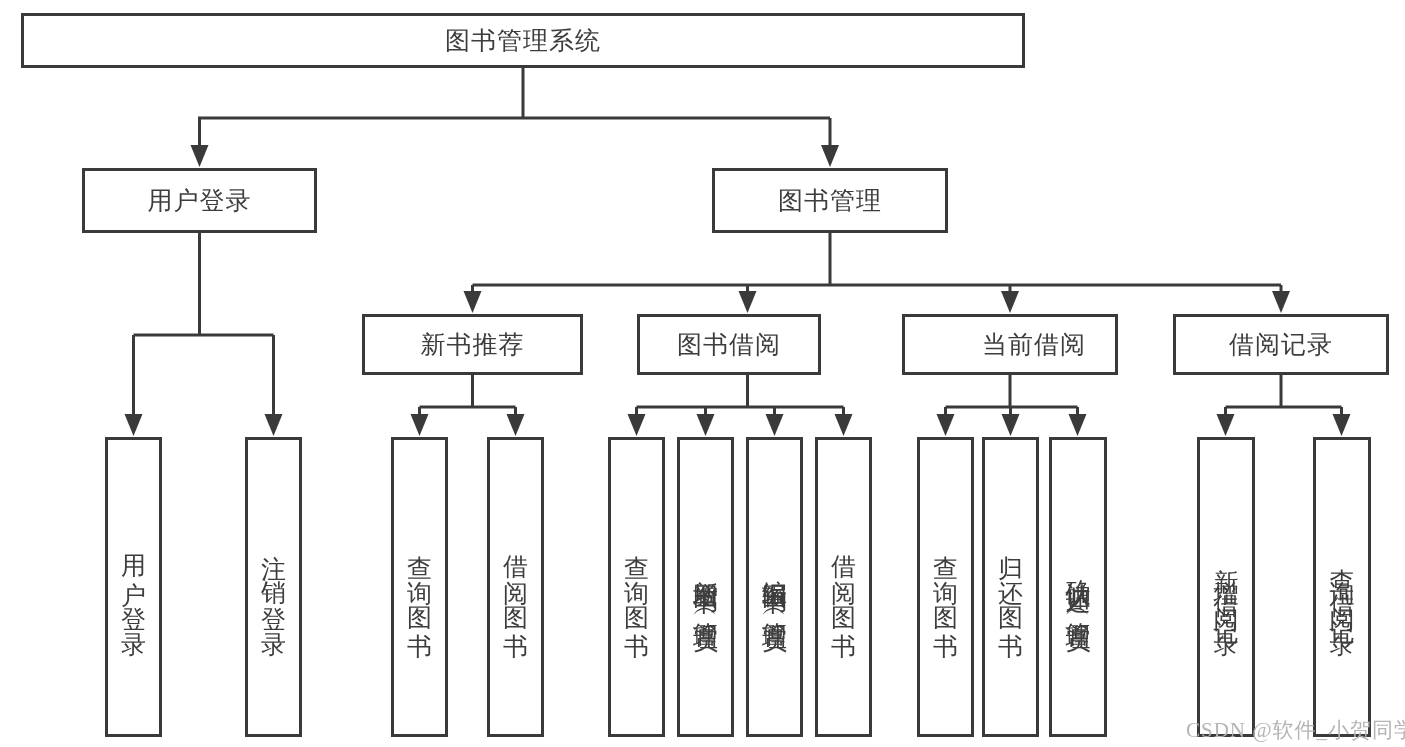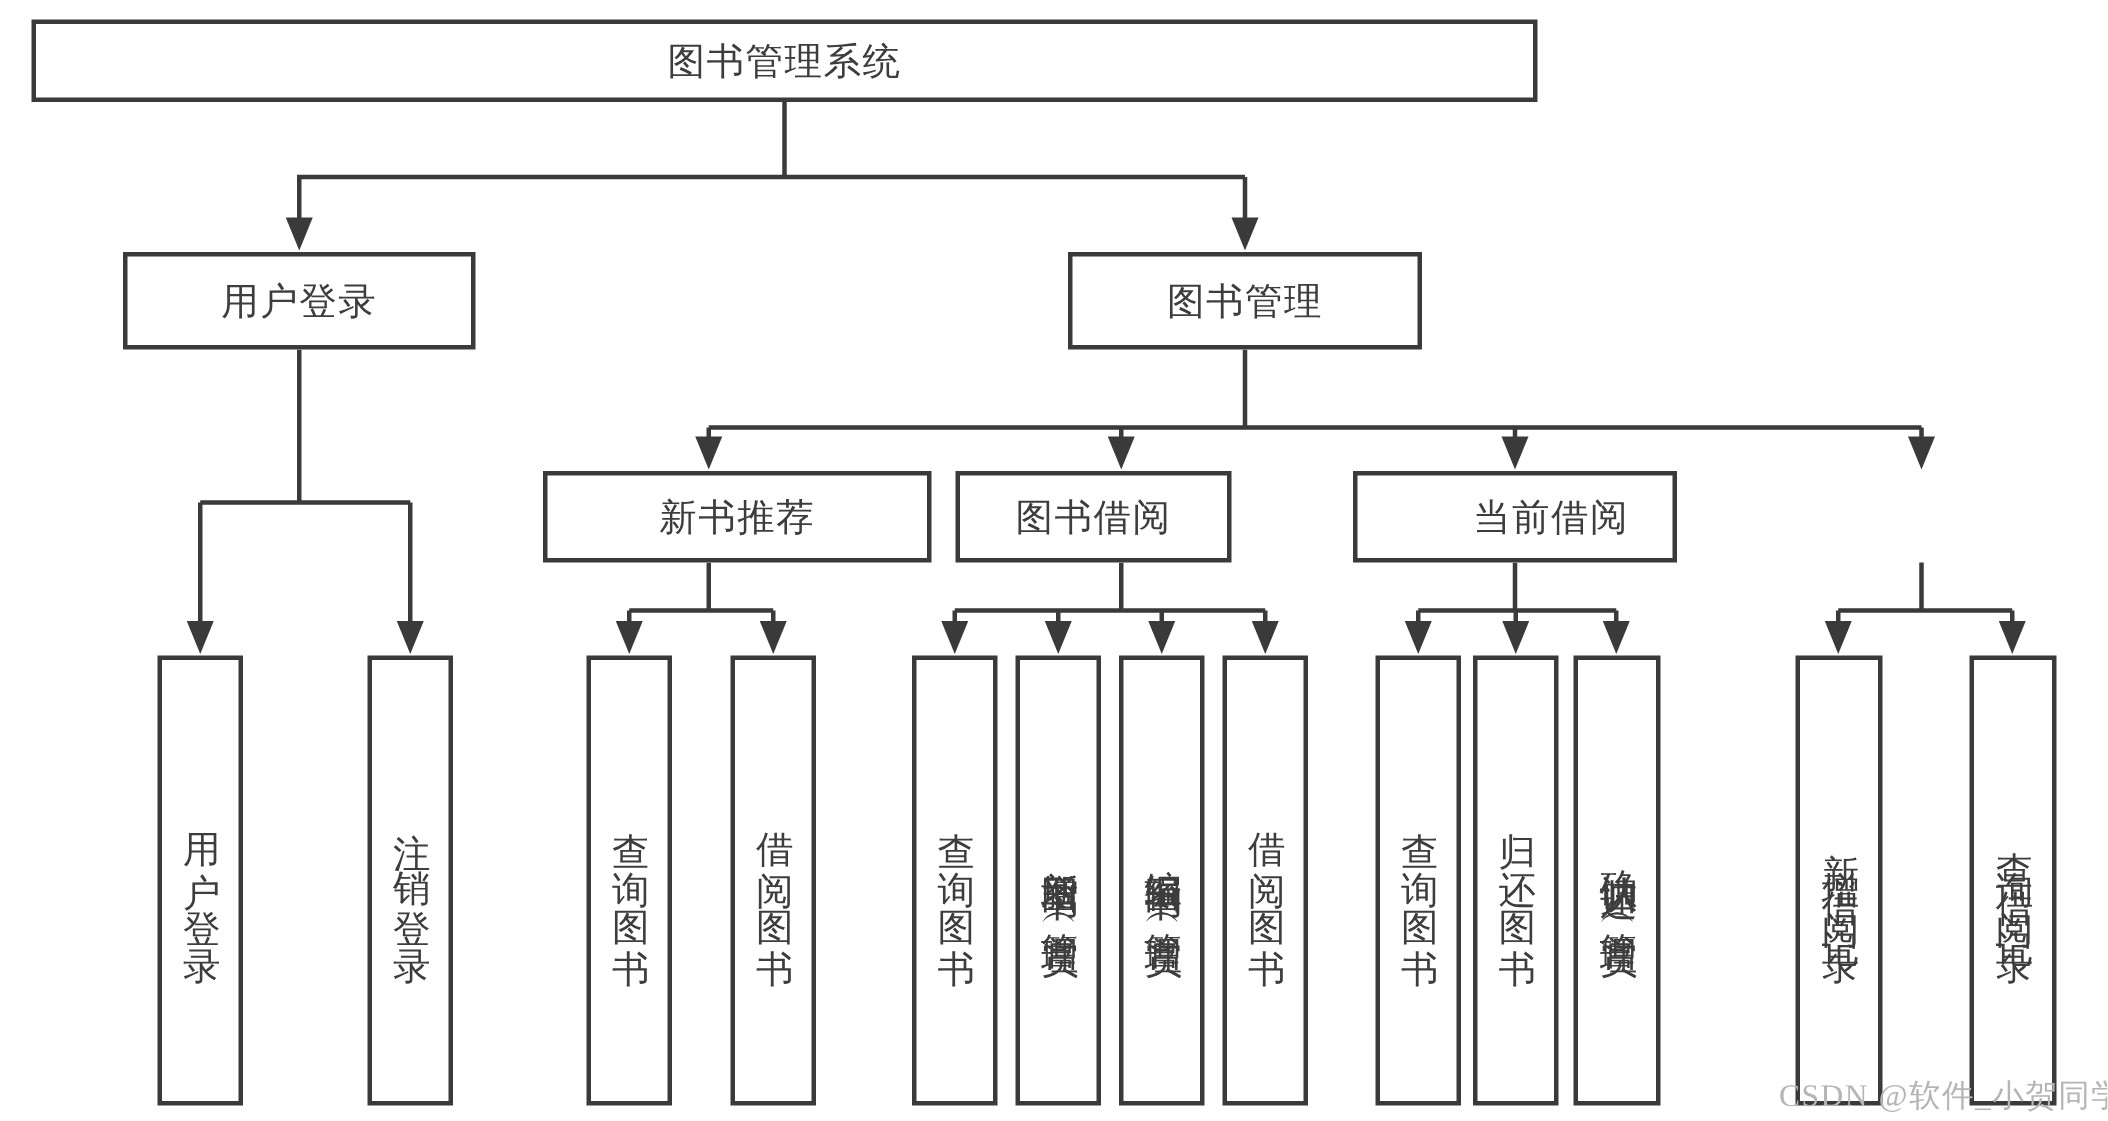--- a/index.html
+++ b/index.html
@@ -96,28 +96,31 @@
     <span class="hlabel">图书管理系统</span>
   </div>
 
   <div class="box" style="left:82px; top:168px; width:235px; height:65px;">
     <span class="hlabel">用户登录</span>
   </div>
   <div class="box" style="left:712px; top:168px; width:236px; height:65px;text-align:center;">
     <span class="hlabel">图书管理</span>
   </div>
 
-  <div class="box" style="left:362px; top:314px; width:259px; height:61px;">
+  <div class="box" style="left:362px; top:314px; width:221px; height:61px;">
     <span class="hlabel">新书推荐</span>
   </div>
   <div class="box" style="left:637px; top:314px; width:184px; height:61px;">
     <span class="hlabel">图书借阅</span>
   </div>
   <div class="box" style="left:902px; top:314px; width:216px; height:61px;padding-left:48px;">
     <span class="hlabel">当前借阅</span>
+  </div>
+  <div class="box" style="left:1173px; top:314px; width:216px; height:61px;">
+    <span class="hlabel">借阅记录</span>
   </div>
 
   <div class="box vbox" style="left:105px; top:437px; width:57px; height:300px;">
     <span class="vlabel loose">用户登录</span>
   </div>
   <div class="box vbox" style="left:245px; top:437px; width:57px; height:300px;">
     <span class="vlabel loose">注销登录</span>
   </div>
 
   <div class="box vbox" style="left:391px; top:437px; width:57px; height:300px;">

